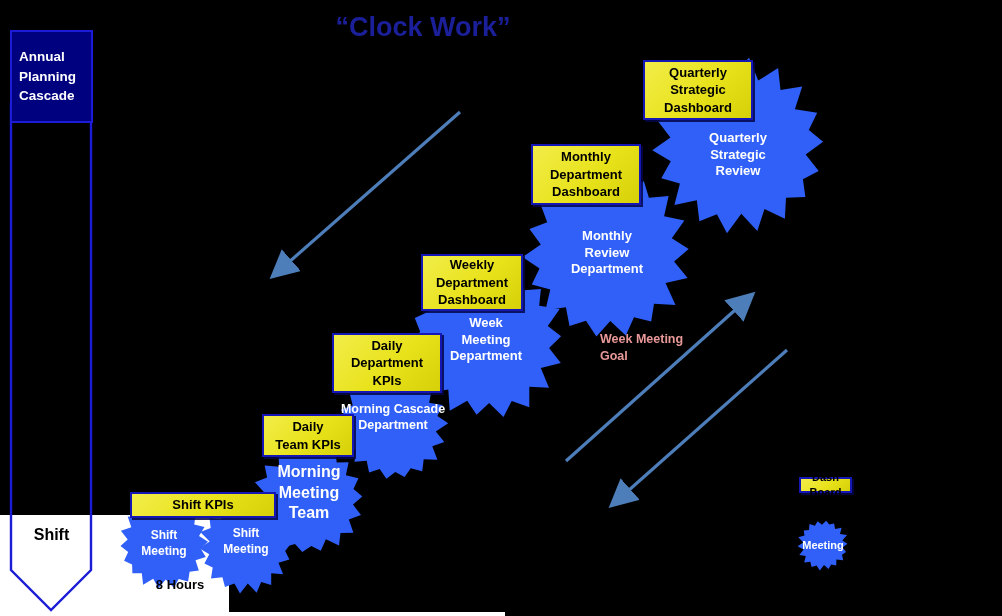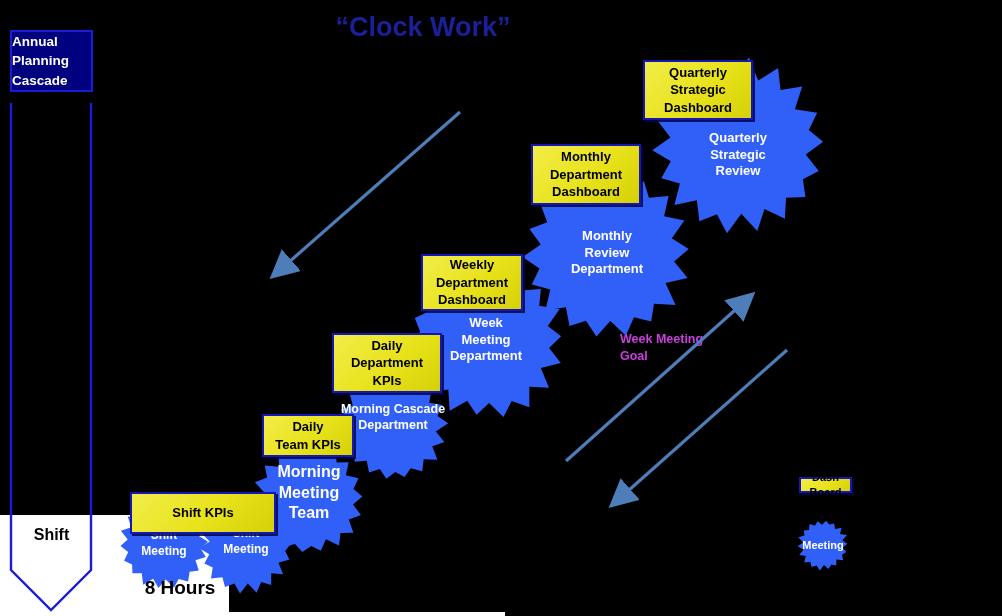--- a/index.html
+++ b/index.html
@@ -7,33 +7,33 @@
     width:1002px;height:616px;position:relative;overflow:hidden;
     background:var(--background,#000);
     font-family:"Liberation Sans", sans-serif;
   }
   .abs{position:absolute;}
   
   .white-main{left:0;top:515px;width:229px;height:98px;background:var(--white,#fff);z-index:1;}
   .white-strip{left:0;top:612px;width:505px;height:4px;background:var(--white,#fff);z-index:1;}
   
   .banner-box{
-    left:10px;top:30px;width:83px;height:62px;background:var(--banner-fill,#00017E);
+    left:10px;top:30px;width:83px;height:93px;background:var(--banner-fill,#00017E);
     border:2px solid var(--banner-border,#1C1CD6);box-sizing:border-box;
     color:#fff;font-weight:bold;font-size:13.5px;line-height:1.45;
-    display:flex;align-items:center;padding-left:0;white-space:pre-line;z-index:6;
+    display:flex;align-items:center;padding-left:7px;white-space:pre-line;z-index:6;
   }
   .banner-tail{left:0;top:0;width:1002px;height:616px;z-index:2;pointer-events:none;}
   .shift-label{
     left:10px;top:526px;width:83px;text-align:center;color:#000;
     font-weight:bold;font-size:16px;z-index:7;
   }
   .hours-label{
     left:130px;top:577px;width:100px;text-align:center;color:#000;
-    font-weight:bold;font-size:19px;z-index:7;
+    font-weight:bold;font-size:13px;z-index:7;
   }
   .main-title{
     left:318px;top:12px;width:210px;text-align:center;
     color:var(--title-blue,#1B1F99);font-weight:bold;font-size:27px;z-index:7;
   }
   
   .arrows{left:0;top:0;z-index:4;pointer-events:none;}
   
   .star{z-index:5;}
   .star svg{position:absolute;left:0;top:0;}
@@ -44,21 +44,21 @@
   
   .ybox{
     background:linear-gradient(135deg,#f2ed49 0%,var(--dashboard-yellow,#E8E21B) 55%,#d6d008 100%);
     border:2px solid var(--dashboard-border,#1516B6);box-sizing:border-box;
     box-shadow:2px 2px 0 rgba(4,6,70,0.85);
     display:flex;align-items:center;justify-content:center;
     color:#000;font-weight:bold;text-align:center;white-space:pre-line;line-height:1.35;
     z-index:6;
   }
   .annotation{
-    left:620px;top:331px;width:130px;color:#d946ef;font-weight:bold;font-size:12.5px;
+    left:600px;top:331px;width:130px;color:#fca5a5;font-weight:bold;font-size:12.5px;
     line-height:1.35;white-space:pre-line;z-index:3;opacity:0.92;
   }
 </style>
 </head>
 <body>
 
 <div class="abs white-main"></div>
 <div class="abs white-strip"></div>
 
 <svg class="abs banner-tail" width="1002" height="616" viewBox="0 0 1002 616">
@@ -146,21 +146,21 @@
 Department
 Dashboard</div>
 <div class="abs ybox" style="left:421px;top:254px;width:102px;height:57px;font-size:13px">Weekly
 Department
 Dashboard</div>
 <div class="abs ybox" style="left:332px;top:333px;width:110px;height:60px;font-size:13px">Daily
 Department
 KPIs</div>
 <div class="abs ybox" style="left:262px;top:414px;width:92px;height:43px;font-size:13px">Daily
 Team KPIs</div>
-<div class="abs ybox" style="left:130px;top:492px;width:146px;height:42px;font-size:13px">Shift  KPIs</div>
+<div class="abs ybox" style="left:130px;top:492px;width:146px;height:26px;font-size:13px">Shift  KPIs</div>
 <div class="abs ybox" style="left:799px;top:477px;width:53px;height:16px;font-size:11px">Dash
 Board</div>
 
 <div class="abs banner-box">Annual
 Planning
 Cascade</div>
 
 <div class="abs main-title">“Clock Work”</div>
 <div class="abs shift-label">Shift</div>
 <div class="abs hours-label">8 Hours</div>

